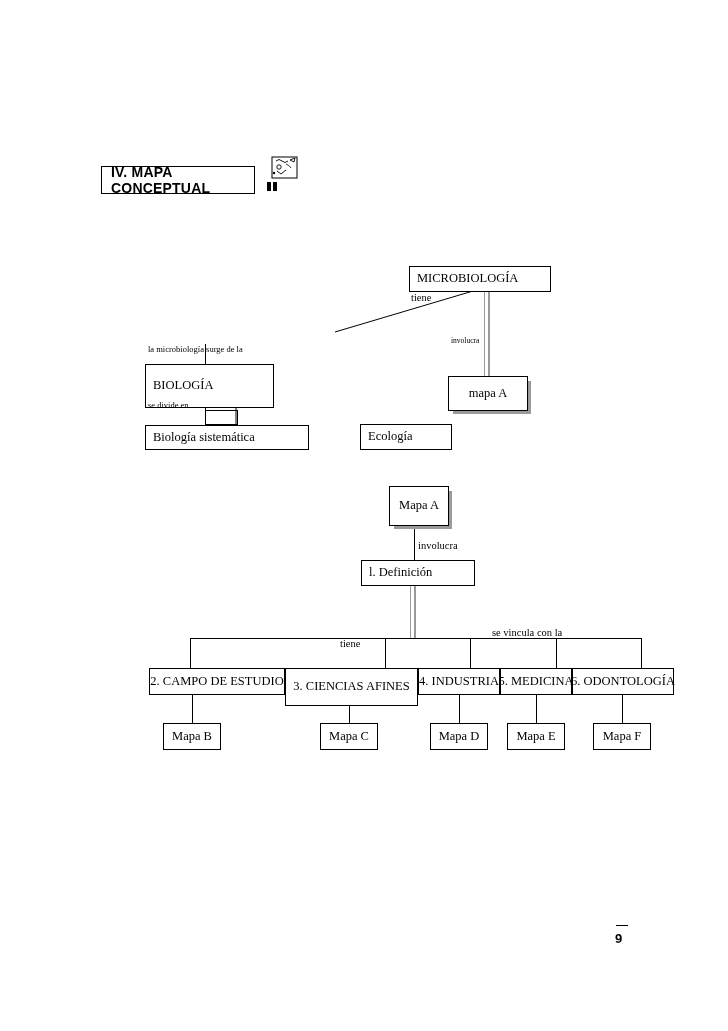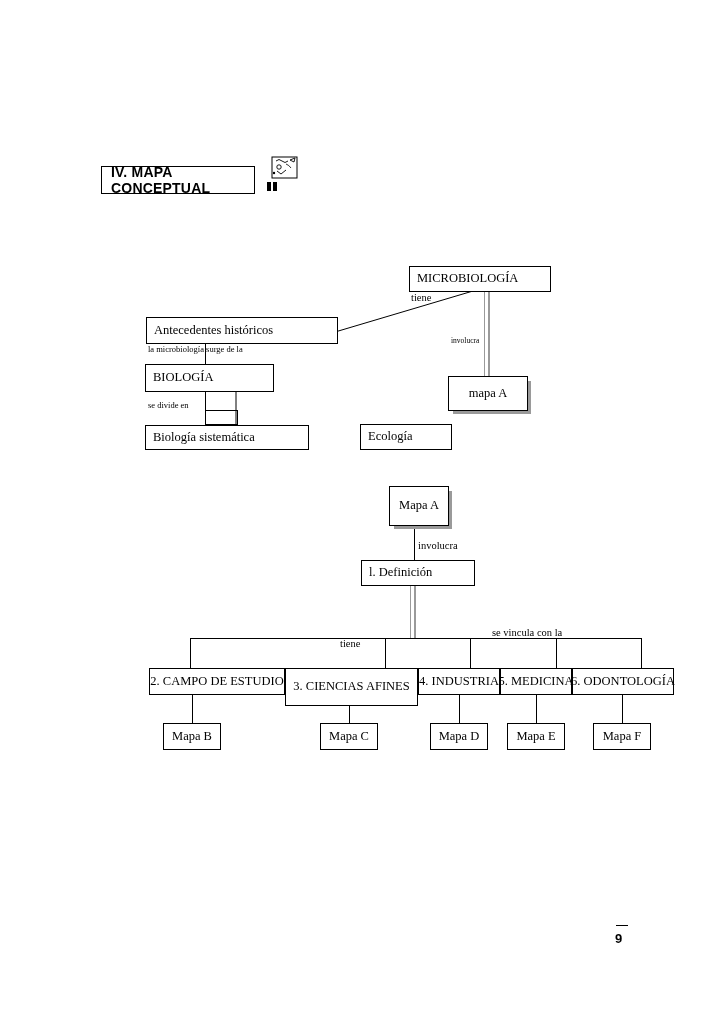--- a/index.html
+++ b/index.html
@@ -155,28 +155,25 @@
   <div class="node pad-left" style="left:409px; top:266px; width:142px; height:26px;">
     <span>MICROBIOLOGÍA</span>
   </div>
   <div class="label" style="left:411px; top:292px;">
     <span>tiene</span>
   </div>
   <div class="label tiny" style="left:451px; top:336px;">
     <span>involucra</span>
   </div>
 
-  <div class="node pad-left" style="left:146px; top:317px; width:192px; height:27px;">
-    <span>Antecedentes históricos</span>
-  </div>
   <div class="label small" style="left:148px; top:344px;text-align:right;">
     <span>la microbiología surge de la</span>
   </div>
 
-  <div class="node pad-left" style="left:145px; top:364px; width:129px; height:28px;">
+  <div class="node pad-left" style="left:145px; top:364px; width:129px; height:44px;">
     <span>BIOLOGÍA</span>
   </div>
   <div class="label small" style="left:148px; top:400px;text-align:right;">
     <span>se divide en</span>
   </div>
 
   <div class="node center shadow" style="left:448px; top:376px; width:80px; height:35px;">
     <span>mapa A</span>
   </div>
 

